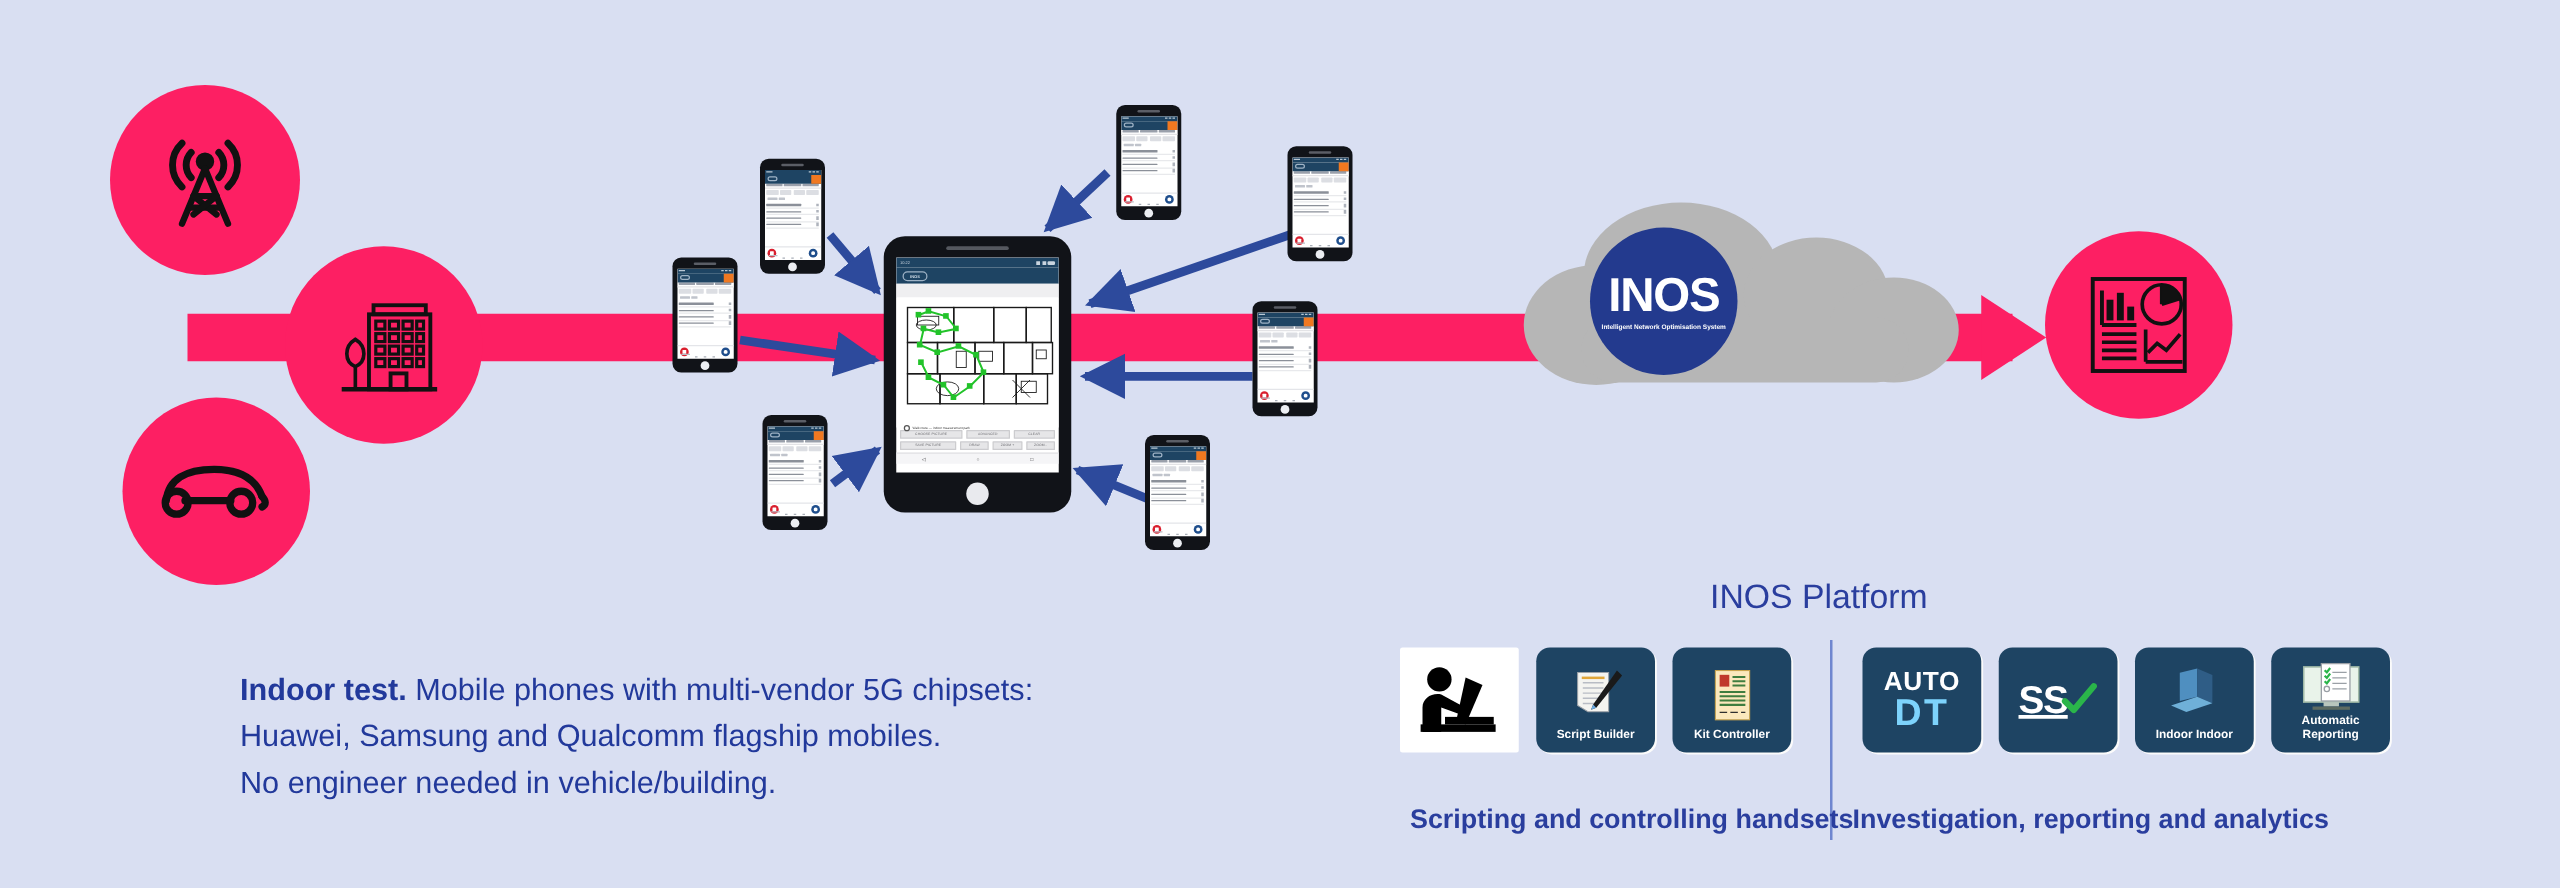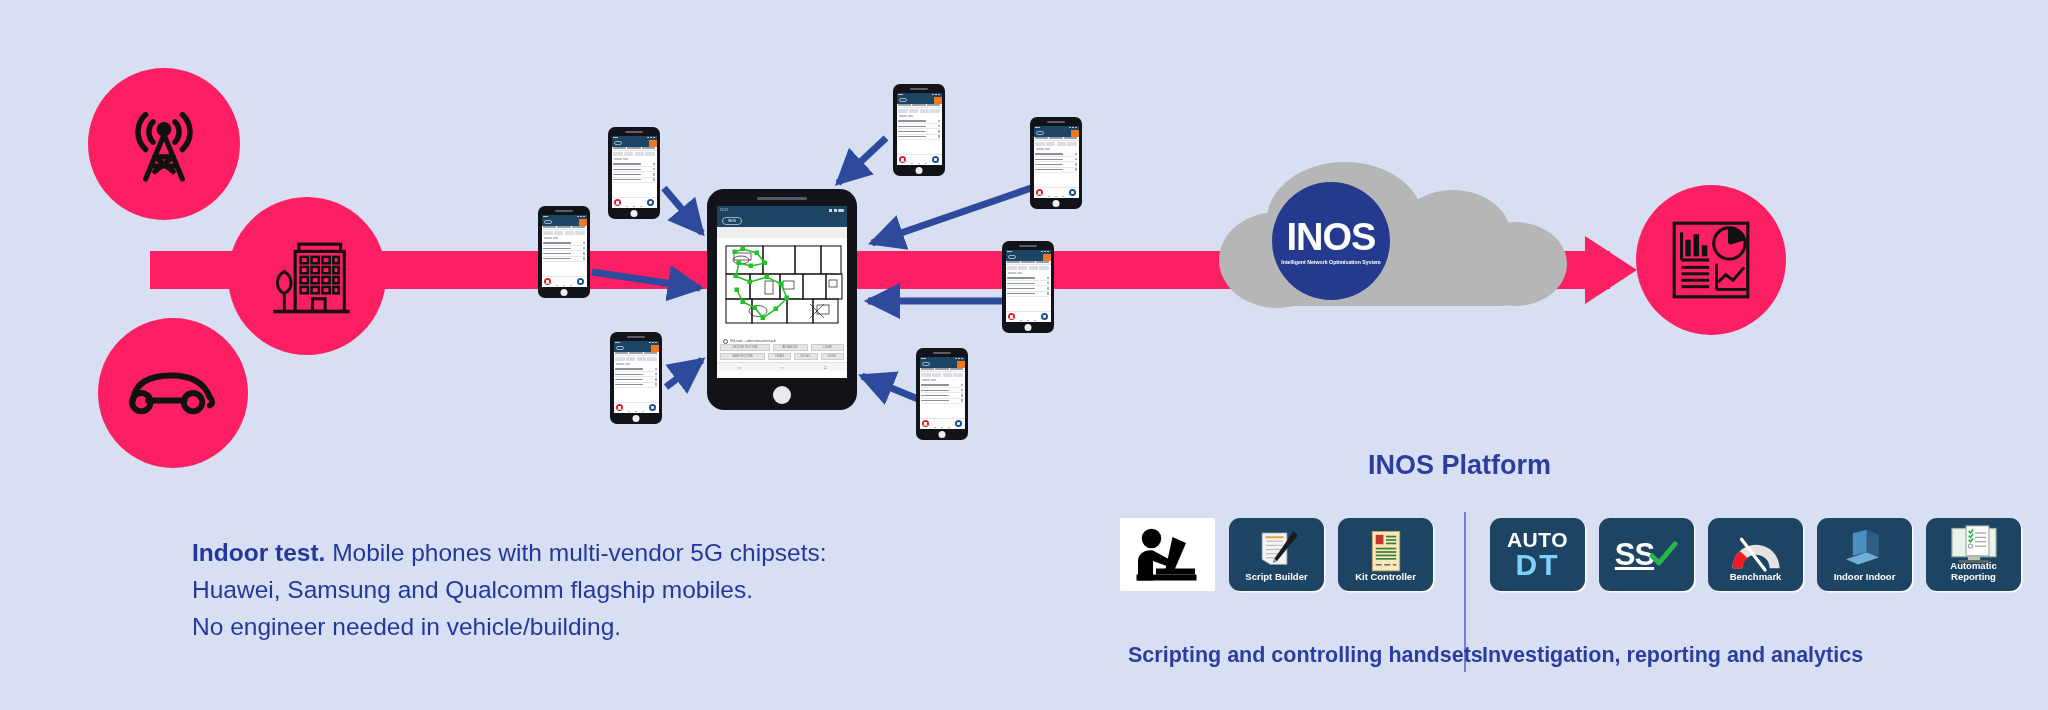--- a/index.html
+++ b/index.html
@@ -218,33 +218,33 @@
   
   .caption {
     position: absolute; left: 192px; top: 534px; width: 760px;
     color: #22399b; font-size: 24.5px; line-height: 37px;
     font-family: "Liberation Sans", sans-serif;
   }
   .caption b { font-weight: bold; }
 
   
   .plat-title {
-    position: absolute; left: 1368px; top: 450px;
-    color: #2a3e9e; font-size: 27px; font-weight: bold;
+    position: absolute; left: 1368px; top: 462px;
+    color: #2a3e9e; font-size: 27px; font-weight: normal;
   }
   .plat-divider {
     position: absolute; left: 1464px; top: 512px;
     width: 2px; height: 160px; background: #6f86cf;
   }
   .tilerow { position: absolute; display: flex; align-items: flex-start; gap: 14px; }
   .tilerow.left  { left: 1120px; top: 518px; }
   .tilerow.right { left: 1490px; top: 518px; }
 
   .tile {
-    width: 95px; height: 73px; border-radius: 11px; background: #1e4463;
+    width: 95px; height: 84px; border-radius: 11px; background: #1e4463;
     position: relative; box-shadow: 1.5px 1.5px 0 #fbfbfb;
     display: flex; flex-direction: column; align-items: center; justify-content: center;
   }
   .tile.plain { background: #ffffff; border-radius: 2px; box-shadow: none; }
   .tile-label {
     position: absolute; bottom: 9px; left: 0; right: 0; text-align: center;
     color: #ffffff; font-size: 9.5px; font-weight: bold;
     line-height: 11px;
   }
 
@@ -995,28 +995,20 @@
 
     <div class="tile">
       <div class="sstile">
         <span class="ss">SS</span>
         <svg width="30" height="28" viewBox="0 0 30 28" style="margin-left:-6px">
           <path d="M4 15 L11 22 L27 3" fill="none" stroke="#2ab54a" stroke-width="5" stroke-linecap="round" stroke-linejoin="round"></path>
         </svg>
       </div>
     </div>
 
-    <div class="tile">
-      <svg width="58" height="46" viewBox="0 0 64 50" style="margin-bottom:8px">
-        <path d="M6 44 A26 26 0 0 1 58 44 L47 44 A15 15 0 0 0 17 44 Z" fill="#e3e3e3"></path>
-        <path d="M6 44 A26 26 0 0 1 14 25 L23 33 A15 15 0 0 0 17 44 Z" fill="#ee1b22"></path>
-        <path d="M16 12 L42 46" stroke="#ffffff" stroke-width="3.6" stroke-linecap="round"></path>
-      </svg>
-      <span class="tile-label">Benchmark</span>
-    </div>
 
     <div class="tile">
       <svg width="50" height="40" viewBox="0 0 56 46" style="margin-bottom:14px">
         <path d="M14 6 L30 2 L30 28 L14 32 Z" fill="#4f8fc0"></path>
         <path d="M30 2 L44 8 L44 34 L30 28 Z" fill="#2f5d86"></path>
         <path d="M6 36 L30 28 L44 34 L20 42 Z" fill="#6fb0d8"></path>
       </svg>
       <span class="tile-label">Indoor Indoor</span>
     </div>
 

